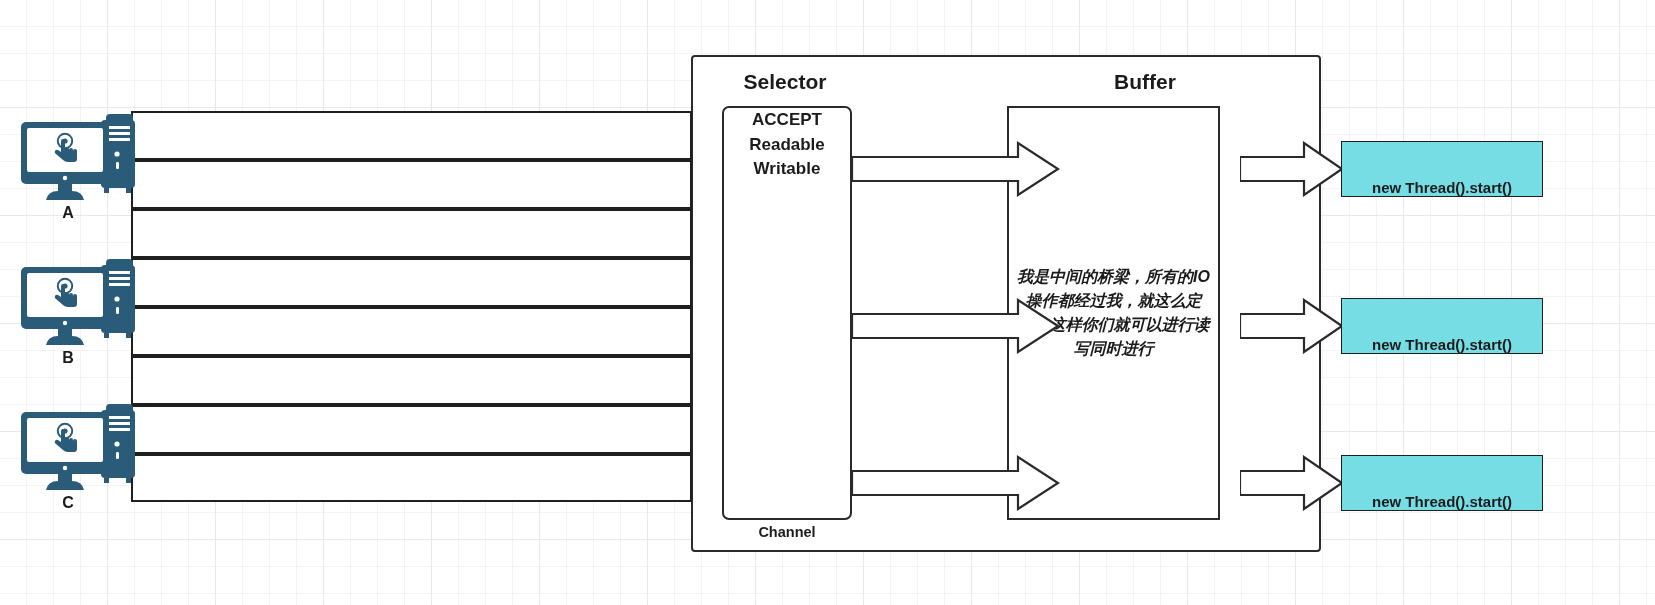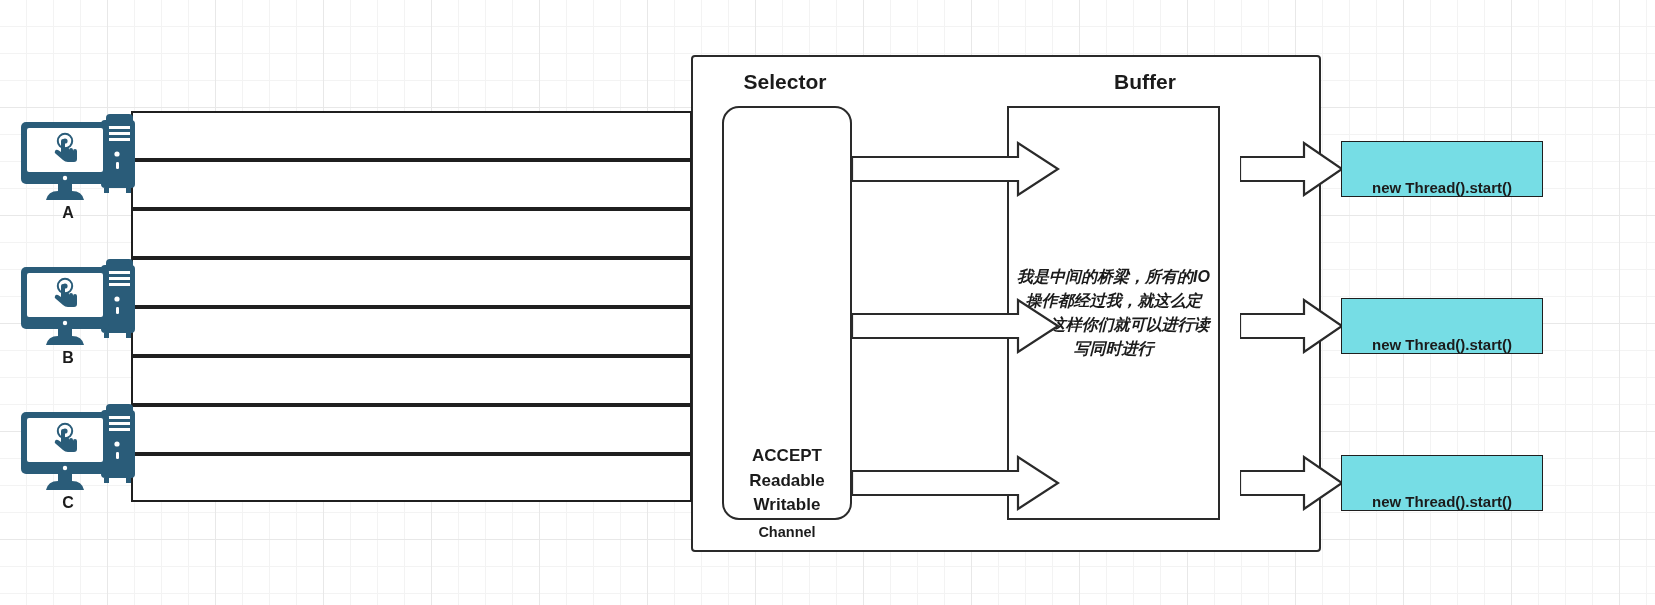--- a/index.html
+++ b/index.html
@@ -87,25 +87,25 @@
   }
 
   
   #selector-box {
     position: absolute;
     left: 722px;
     top: 106px;
     width: 130px;
     height: 414px;
     border: 2.5px solid #2a2a2a;
-    border-radius: 17px;
+    border-radius: 7px;
     background: #ffffff;
     box-sizing: border-box;
     display: flex;
-    align-items: flex-end;
+    align-items: flex-start;
     justify-content: center;
   }
   #selector-text {
     font-size: 17px;
     font-weight: bold;
     line-height: 1.45;
     text-align: center;
     color: #1b1b1b;
     white-space: pre-line;
   }

